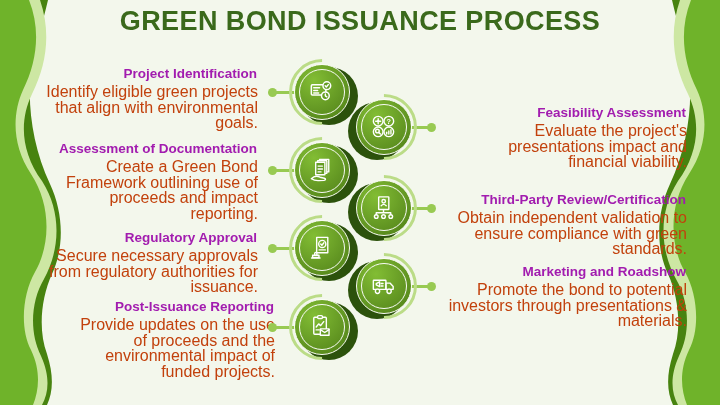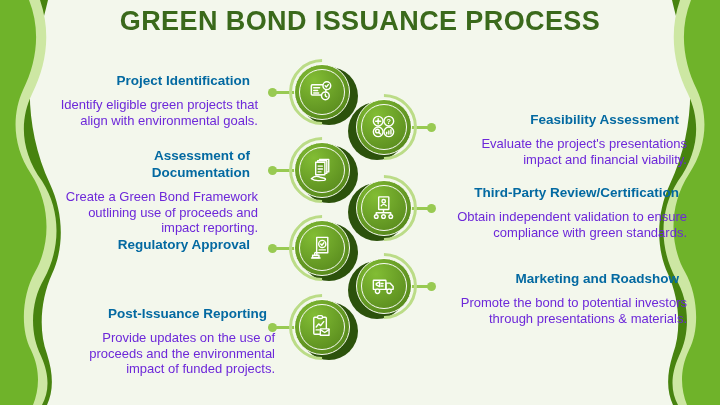--- a/index.html
+++ b/index.html
@@ -11,30 +11,30 @@
   .title{
     position:absolute;top:6px;left:0;right:0;text-align:center;
     font-size:27px;font-weight:bold;color:#3a691b;letter-spacing:.4px;margin:0;
   }
   
   .wave{position:absolute;top:0;width:70px;height:405px;}
   .wave-left{left:0;}
   .wave-right{right:0;transform:scaleX(-1);}
   
   .tblock{position:absolute;}
-  .tblock h3{margin:8px;font-size:13.5px;line-height:17px;font-weight:bold;color:#0369a1;}
-  .tblock p{margin:2px 0 0;font-size:13px;line-height:15.5px;color:#6d28d9;}
+  .tblock h3{margin:1px;font-size:13.5px;line-height:17px;font-weight:bold;color:#a21caf;}
+  .tblock p{margin:2px 0 0;font-size:16px;line-height:15.5px;color:#c2410c;}
   .tleft{text-align:right;}
   .tright{text-align:right;}
   .lblk1{top:64px;left:36px;width:222px;}
   .lblk2{top:139px;left:53px;width:205px;}
   .lblk3{top:228px;left:43px;width:215px;}
   .lblk4{top:297px;left:70px;width:205px;}
   .rblk1{top:103px;left:447px;width:240px;}
-  .rblk2{top:176px;left:447px;width:240px;}
+  .rblk2{top:190px;left:447px;width:240px;}
   .rblk3{top:262px;left:447px;width:240px;}
   
   .node{position:absolute;width:68px;height:68px;}
   .n1{left:291px;top:60px;}
   .n2{left:347px;top:95px;}
   .n3{left:291px;top:138px;}
   .n4{left:347px;top:176px;}
   .n5{left:291px;top:216px;}
   .n6{left:347px;top:254px;}
   .n7{left:291px;top:295px;}
@@ -81,20 +81,21 @@
   <div class="tblock tleft lblk1">
     <h3>Project Identification</h3>
     <p>Identify eligible green projects that align with environmental goals.</p>
   </div>
   <div class="tblock tleft lblk2">
     <h3>Assessment of Documentation</h3>
     <p>Create a Green Bond Framework outlining use of proceeds and impact reporting.</p>
   </div>
   <div class="tblock tleft lblk3">
     <h3>Regulatory Approval</h3>
+    <p>Secure necessary approvals from regulatory authorities for issuance.</p>
   </div>
   <div class="tblock tleft lblk4">
     <h3>Post-Issuance Reporting</h3>
     <p>Provide updates on the use of proceeds and the environmental impact of funded projects.</p>
   </div>
 
   <div class="tblock tright rblk1">
     <h3>Feasibility Assessment</h3>
     <p>Evaluate the project's presentations impact and financial viability.</p>
   </div>

